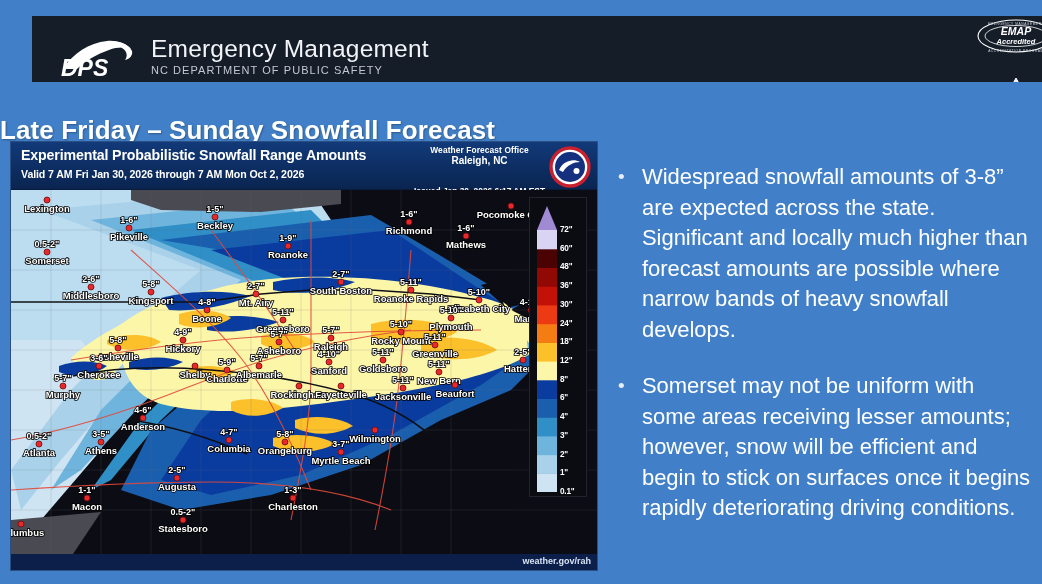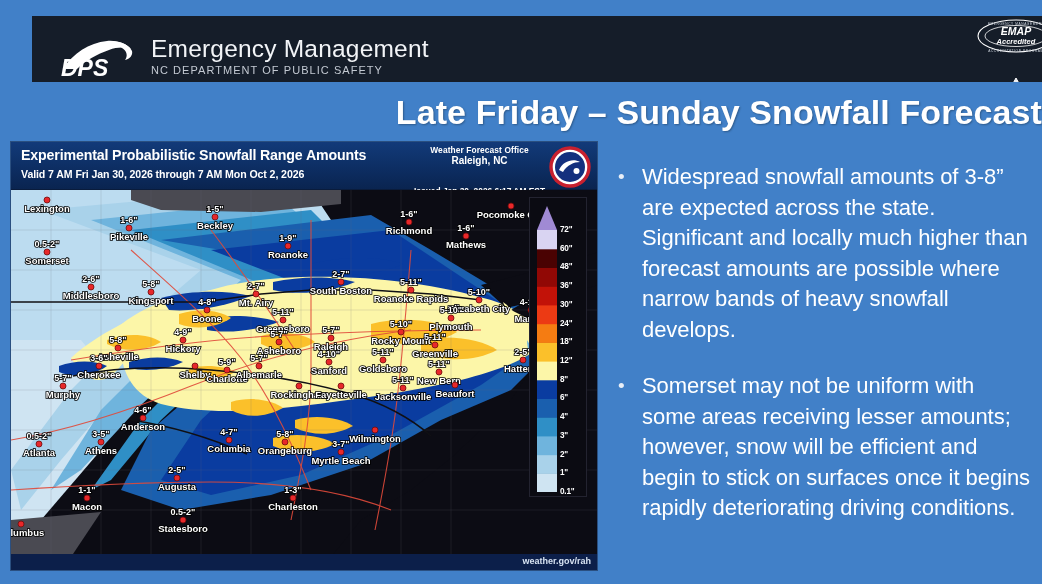--- a/index.html
+++ b/index.html
@@ -38,22 +38,22 @@
   
   .nc-seal{ position:relative; width:62px; height:58px; }
   .nc-seal svg{ display:block; }
 
   
   .slide{
     position:absolute; left:0; top:82px; width:1042px; height:502px;
     background:#4180c8;
   }
   .slide-title{
-    text-align:right; color:#ffffff; font-size:34px; font-weight:bold;
-    letter-spacing:.1px; padding-top:11px;
+    text-align:left; color:#ffffff; font-size:26px; font-weight:bold;
+    letter-spacing:.1px; padding-top:33px;
     text-shadow:1px 1px 2px rgba(0,0,0,.30);
   }
 
   
   .map{
     position:absolute; left:10px; top:59px; width:588px; height:430px;
     background:#0c0c14; overflow:hidden;
     border:1px solid #2a4f80;
   }
   .map-head{

